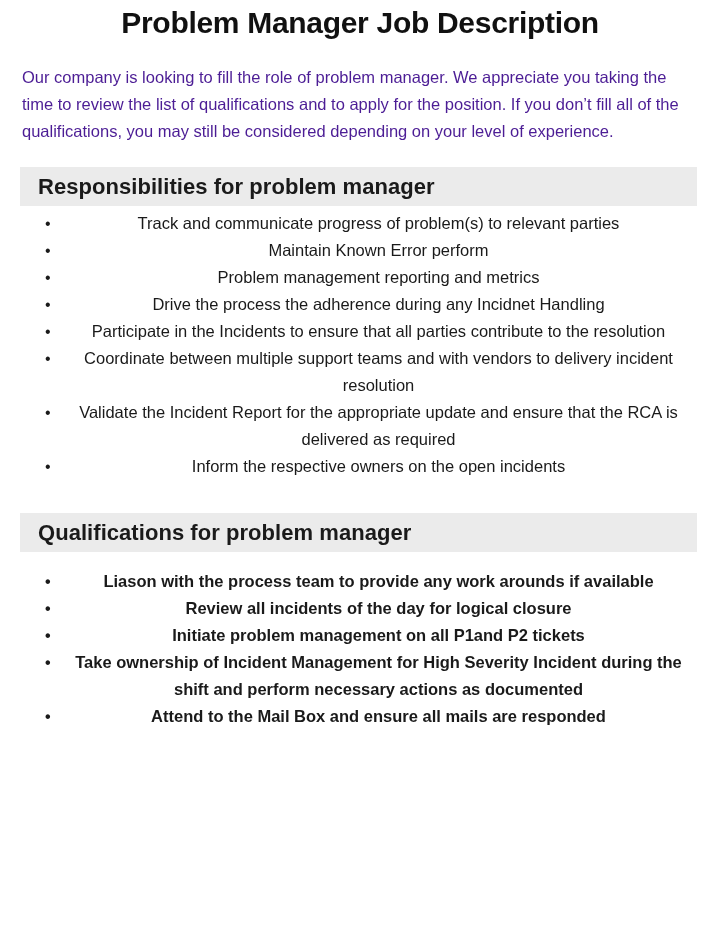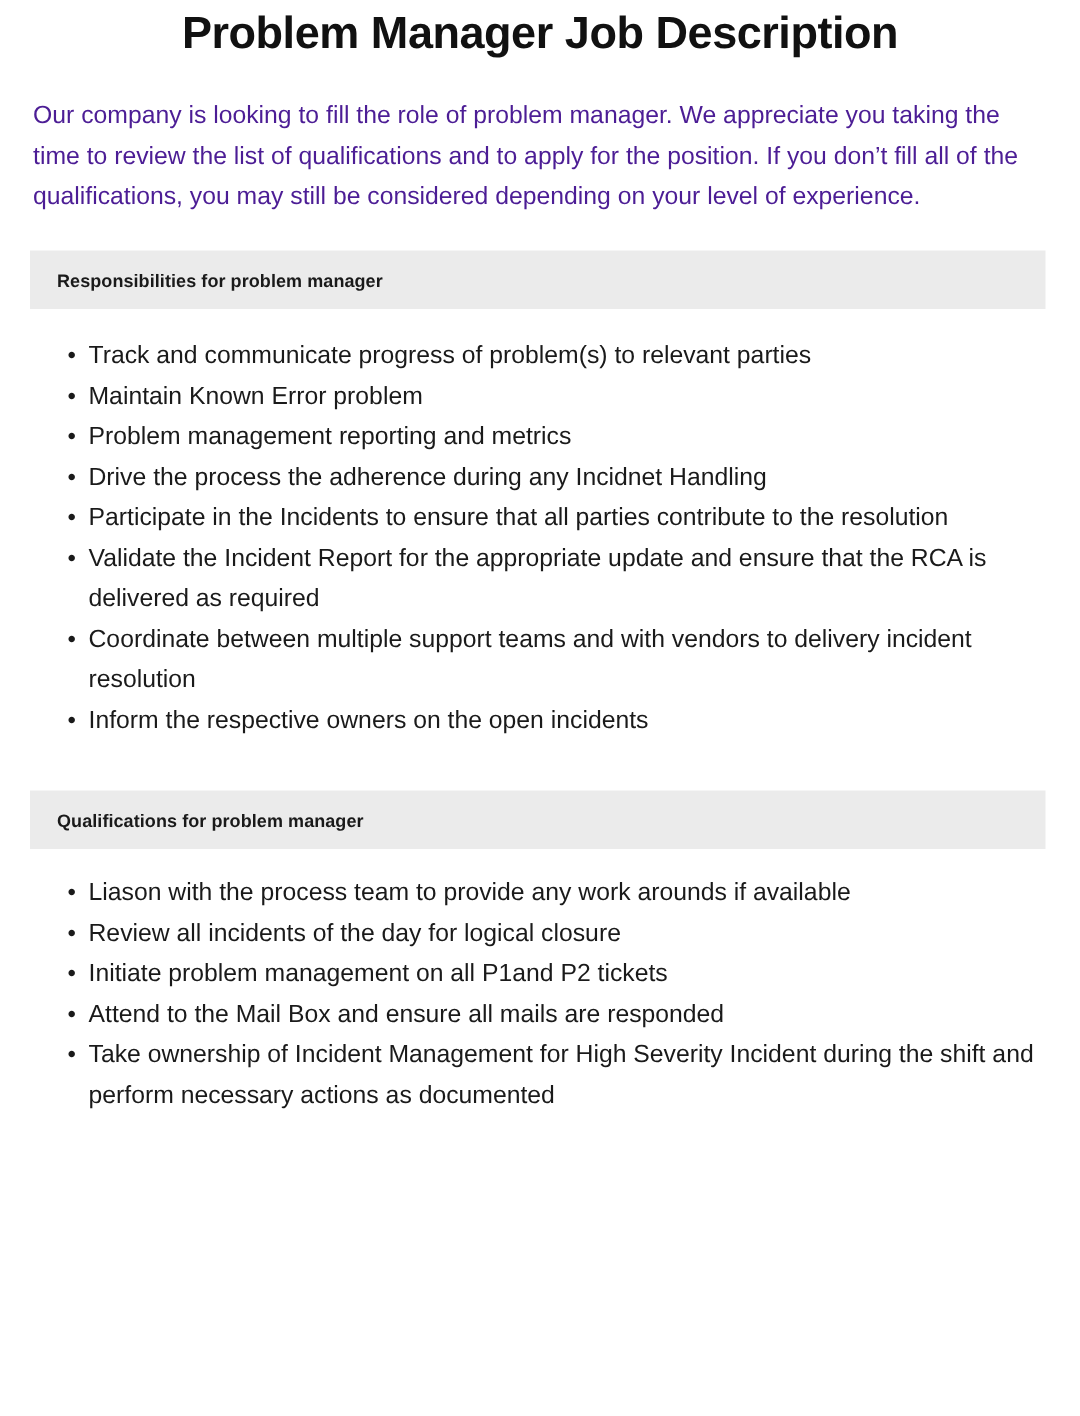--- a/index.html
+++ b/index.html
@@ -51,30 +51,31 @@
     margin: 0 23px 0 20px;
     background: #ebebeb;
     height: 39px;
     display: flex;
     align-items: center;
     padding: 0 18px;
     box-sizing: border-box;
   }
 
   .section-header-text {
-    font-size: 12px;
+    font-size: 22px;
     font-weight: 600;
     color: #1a1a1a;
     letter-spacing: 0.05px;
   }
 
   ul.item-list {
     list-style: none;
     margin: 0;
-    padding: 18px 22px 0 45px;
+    padding: 4px 22px 0 45px;
+    text-align: center;
   }
 
   ul.item-list li {
     position: relative;
     font-size: 16.5px;
     line-height: 27px;
     color: #1a1a1a;
     padding-left: 14px;
     margin: 0;
   }
@@ -88,53 +89,54 @@
     line-height: 27px;
     color: #1a1a1a;
   }
 
   .section.qualifications {
     margin-top: 33px;
   }
 
   .section.qualifications ul.item-list {
     padding-top: 16px;
+    font-weight: bold;
   }
 </style>
 </head>
 <body>
 
 <div class="page">
 
   <h1 class="doc-title">Problem Manager Job Description</h1>
 
   <p class="intro">Our company is looking to fill the role of problem manager. We appreciate you taking the time to review the list of qualifications and to apply for the position. If you don’t fill all of the qualifications, you may still be considered depending on your level of experience.</p>
 
   <div class="section responsibilities">
     <div class="section-header">
       <span class="section-header-text">Responsibilities for problem manager</span>
     </div>
     <ul class="item-list">
       <li>Track and communicate progress of problem(s) to relevant parties</li>
-      <li>Maintain Known Error problem</li>
+      <li>Maintain Known Error perform</li>
       <li>Problem management reporting and metrics</li>
       <li>Drive the process the adherence during any Incidnet Handling</li>
       <li>Participate in the Incidents to ensure that all parties contribute to the resolution</li>
+      <li>Coordinate between multiple support teams and with vendors to delivery incident resolution</li>
       <li>Validate the Incident Report for the appropriate update and ensure that the RCA is delivered as required</li>
-      <li>Coordinate between multiple support teams and with vendors to delivery incident resolution</li>
       <li>Inform the respective owners on the open incidents</li>
     </ul>
   </div>
 
   <div class="section qualifications">
     <div class="section-header">
       <span class="section-header-text">Qualifications for problem manager</span>
     </div>
     <ul class="item-list">
       <li>Liason with the process team to provide any work arounds if available</li>
       <li>Review all incidents of the day for logical closure</li>
       <li>Initiate problem management on all P1and P2 tickets</li>
+      <li>Take ownership of Incident Management for High Severity Incident during the shift and perform necessary actions as documented</li>
       <li>Attend to the Mail Box and ensure all mails are responded</li>
-      <li>Take ownership of Incident Management for High Severity Incident during the shift and perform necessary actions as documented</li>
     </ul>
   </div>
 
 </div>
 
 </body></html>

